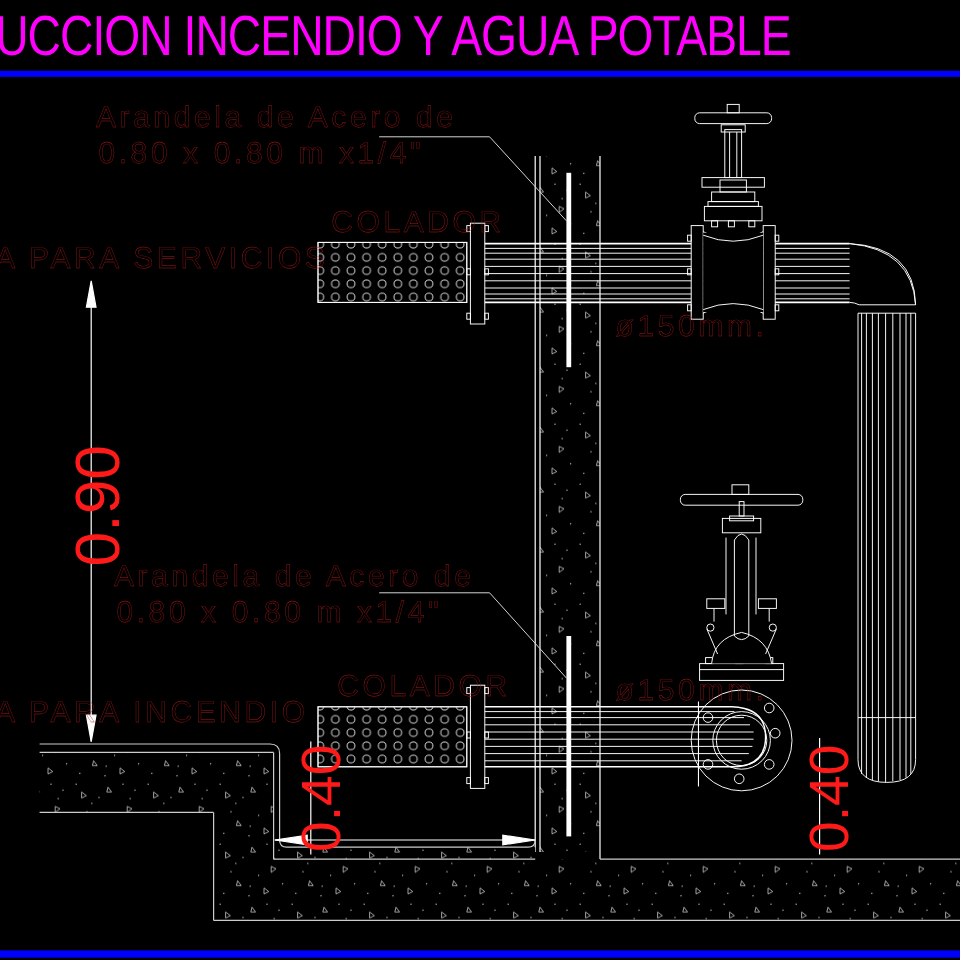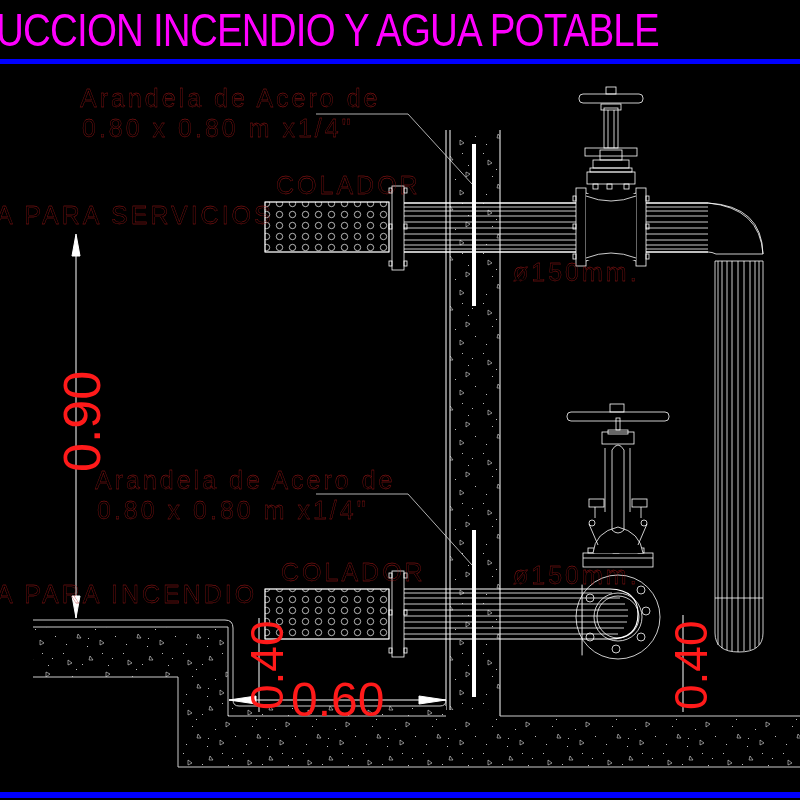--- a/index.html
+++ b/index.html
@@ -216,15 +216,14 @@
   <div class="cad-text" style="left:513px;top:258px;font-size:25px;">ø150mm.</div>
 
   <div class="cad-text" style="left:95px;top:466px;font-size:25px;">Arandela de Acero de</div>
   <div class="cad-text" style="left:97px;top:496px;font-size:25px;">0.80 x 0.80 m x1/4"</div>
   <div class="cad-text" style="left:281px;top:558px;font-size:25px;">COLADOR</div>
   <div class="cad-text" style="left:-4px;top:580px;font-size:25px;">A PARA INCENDIO</div>
   <div class="cad-text" style="left:513px;top:561px;font-size:25px;">ø150mm.</div>
 
   <div class="dim rot" style="left:52px;top:472px;font-size:52px;">0.90</div>
   <div class="dim rot" style="left:240px;top:710px;font-size:46px;">0.40</div>
-  <div class="dim" style="left:291px;top:672px;font-size:48px;">0.60</div>
   <div class="dim rot" style="left:664px;top:710px;font-size:46px;">0.40</div>
 </div>
 
 </body></html>

